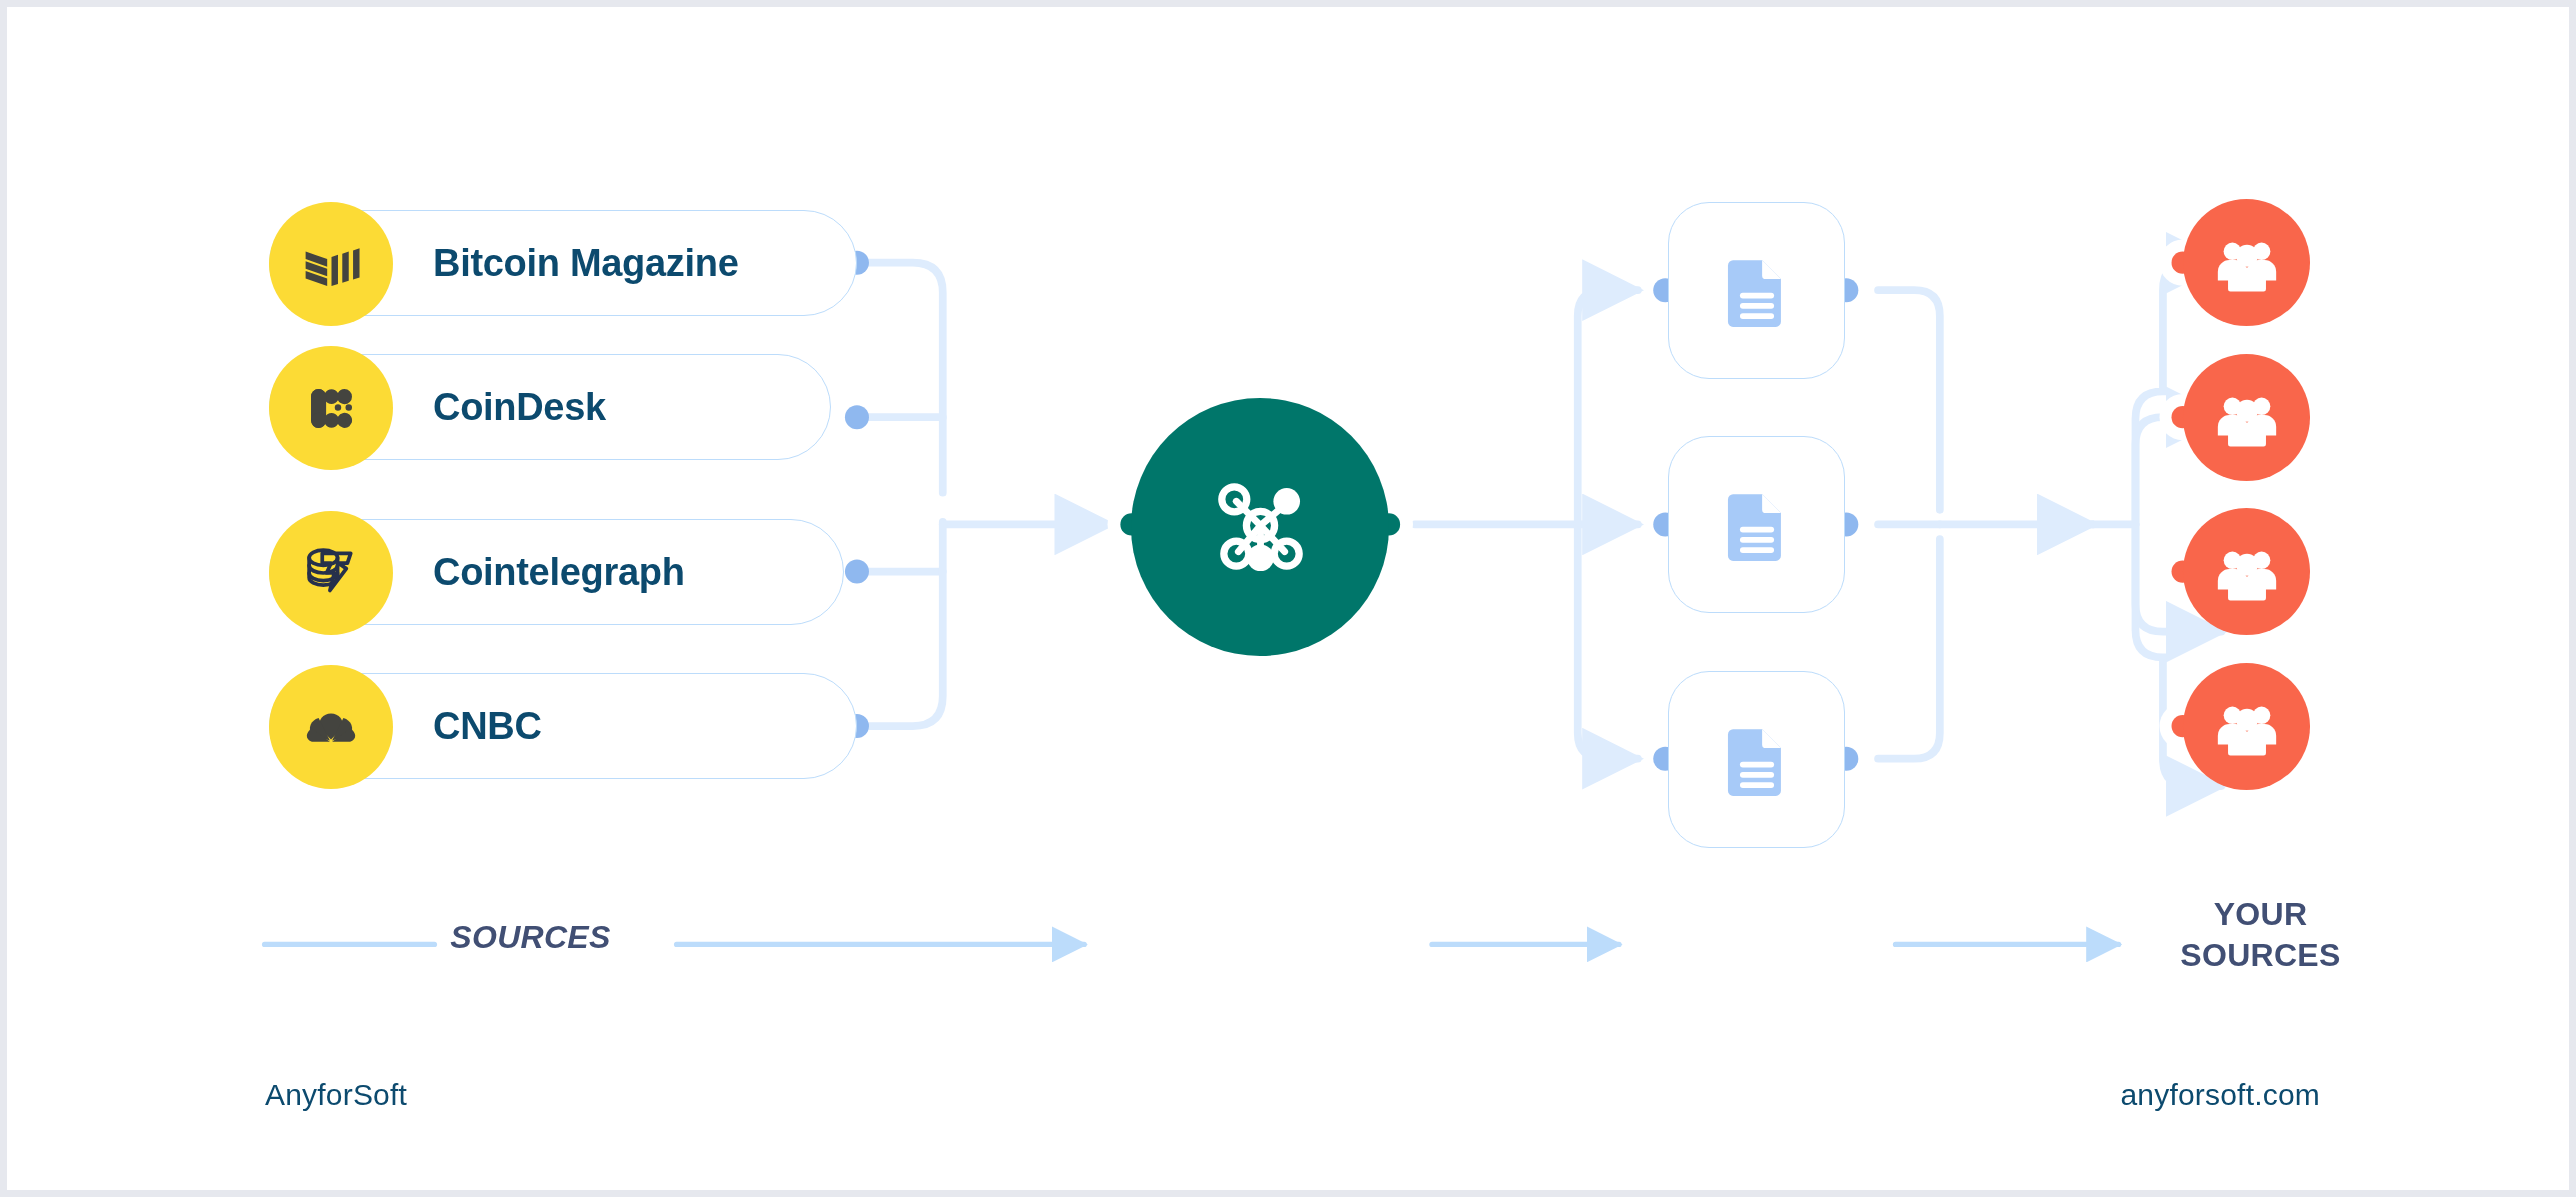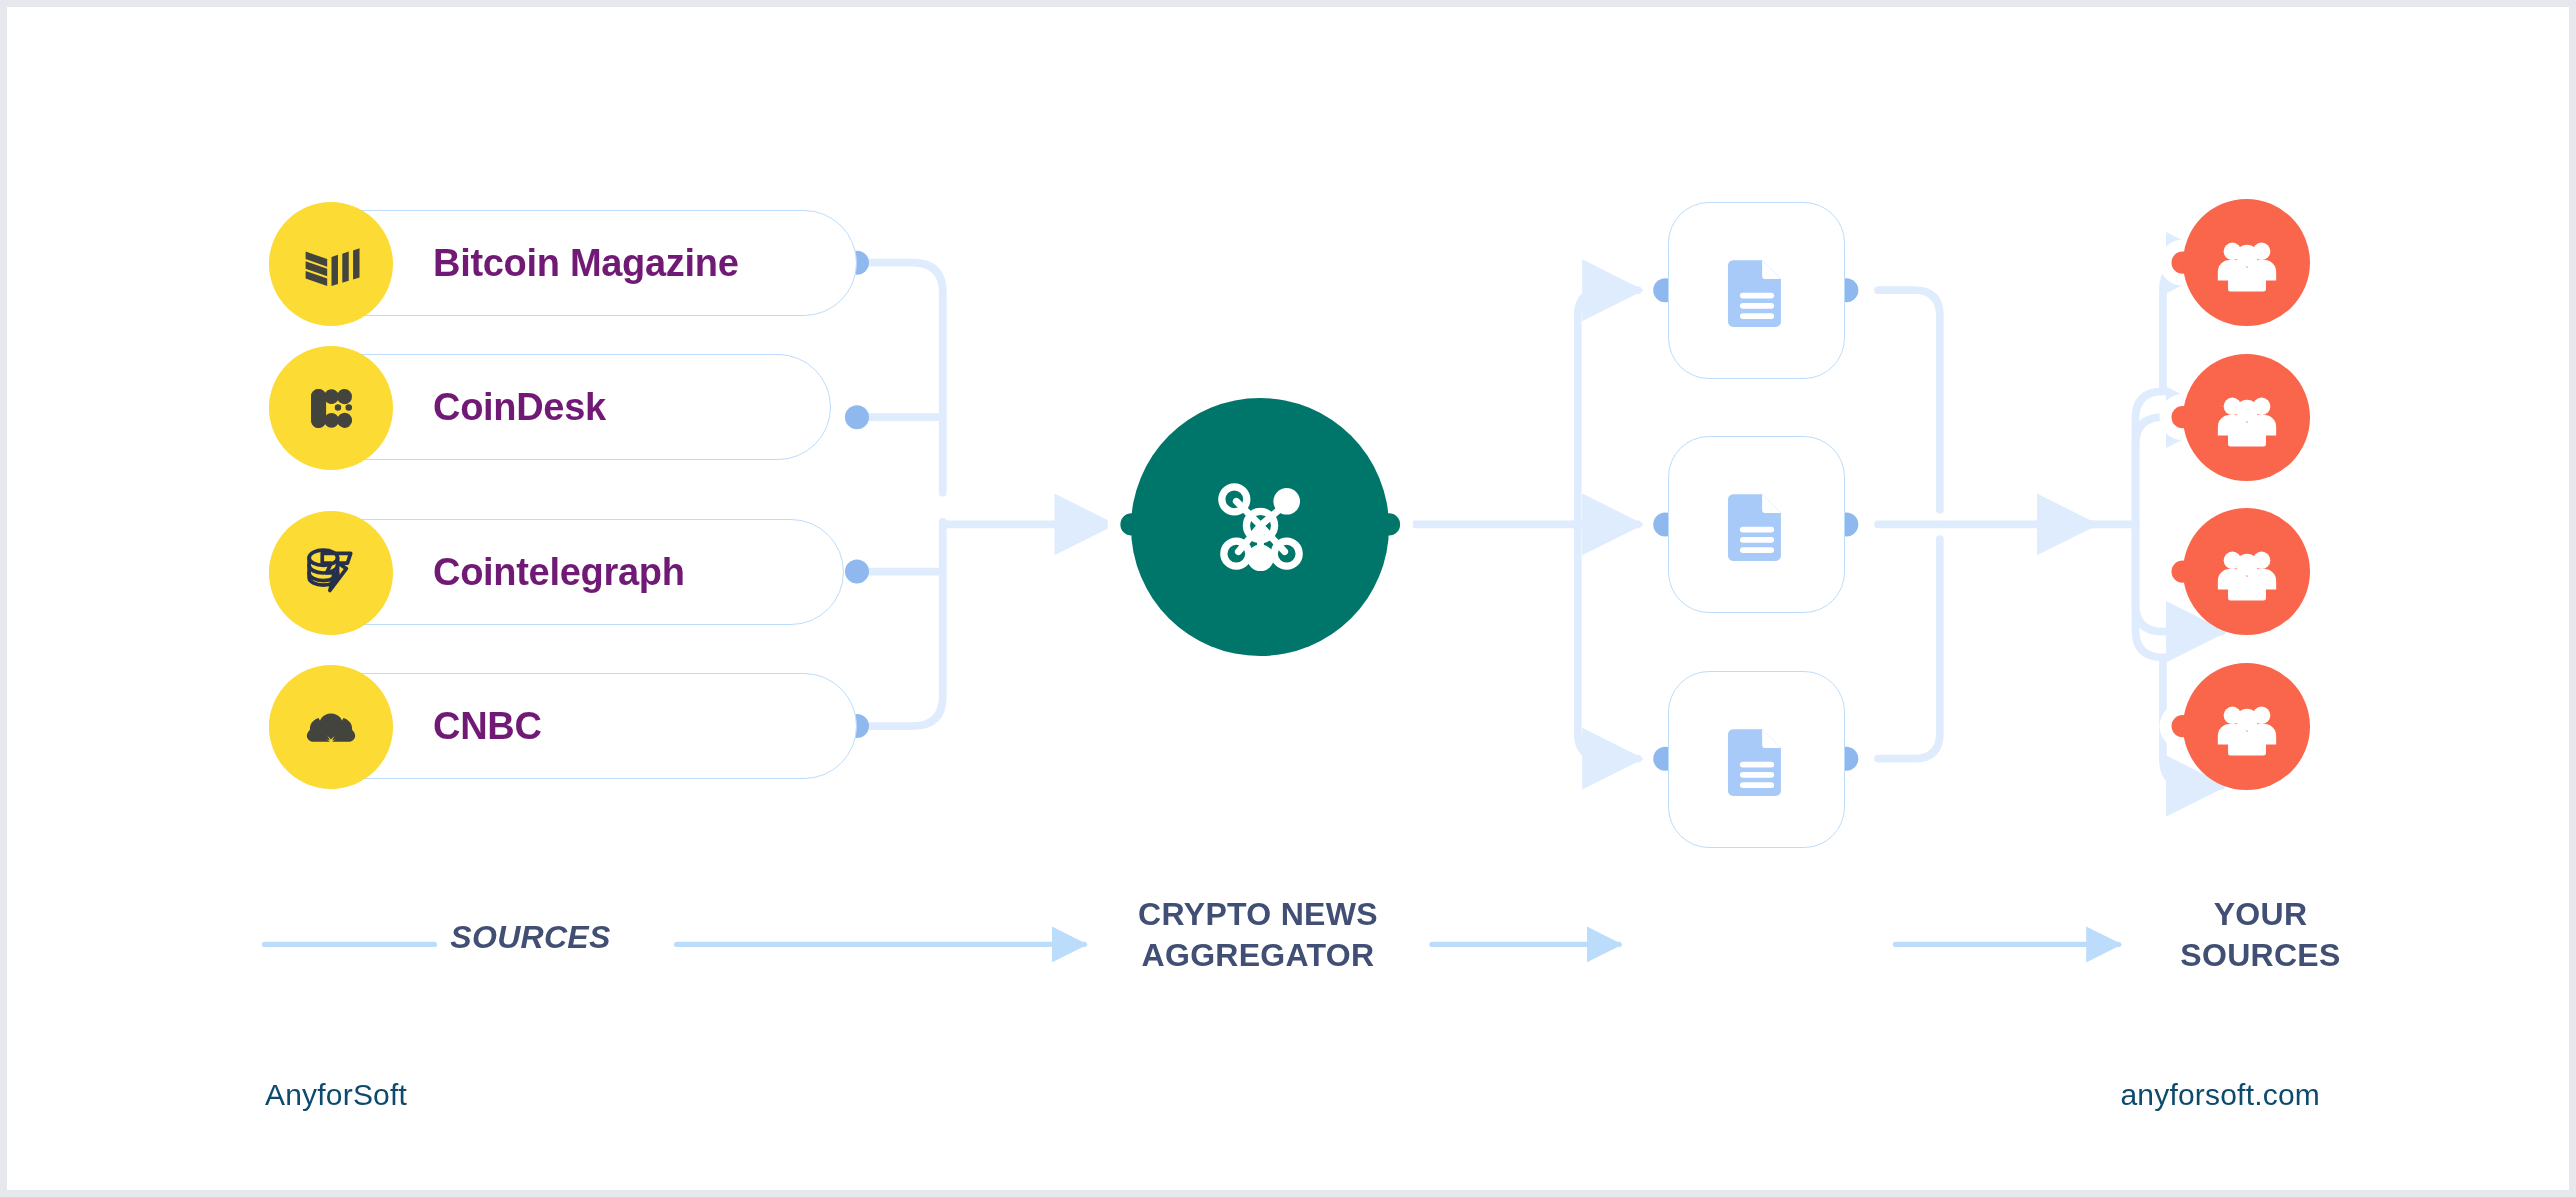--- a/index.html
+++ b/index.html
@@ -48,21 +48,21 @@
     border-radius: 50%;
     background: #fcdb35;
     display: flex;
     align-items: center;
     justify-content: center;
   }
   .source-label {
     margin-left: 163px;
     font-size: 38px;
     font-weight: bold;
-    color: #701a75;
+    color: #0c4a6e;
     letter-spacing: -0.3px;
     white-space: nowrap;
   }
 
   
   .hub-circle {
     position: absolute;
     left: 1124px;
     top: 391px;
     width: 258px;
@@ -399,22 +399,20 @@
       </defs>
       <g stroke="#bcdcfb" stroke-width="6" fill="none" stroke-linecap="round">
         <line x1="300" y1="62" x2="498" y2="62"></line>
         <line x1="780" y1="62" x2="1255" y2="62" marker-end="url(#larr)"></line>
         <line x1="1660" y1="62" x2="1878" y2="62" marker-end="url(#larr)"></line>
         <line x1="2200" y1="62" x2="2460" y2="62" marker-end="url(#larr)"></line>
       </g>
     </svg>
 
     <div class="legend-label" style="left:386px; top:26px; width:275px;font-style:italic;">SOURCES</div>
-    <div class="legend-label" style="left:1077px; top:3.4px; width:348px;">CRYPTO NEWS
-AGGREGATOR</div>
     <div class="legend-label" style="left:2112px; top:3.4px; width:283px;">YOUR
 SOURCES</div>
   </div>
 
   <div class="footer-text footer-left">AnyforSoft</div>
   <div class="footer-text footer-right">anyforsoft.com</div>
 
 </div>
 
 

